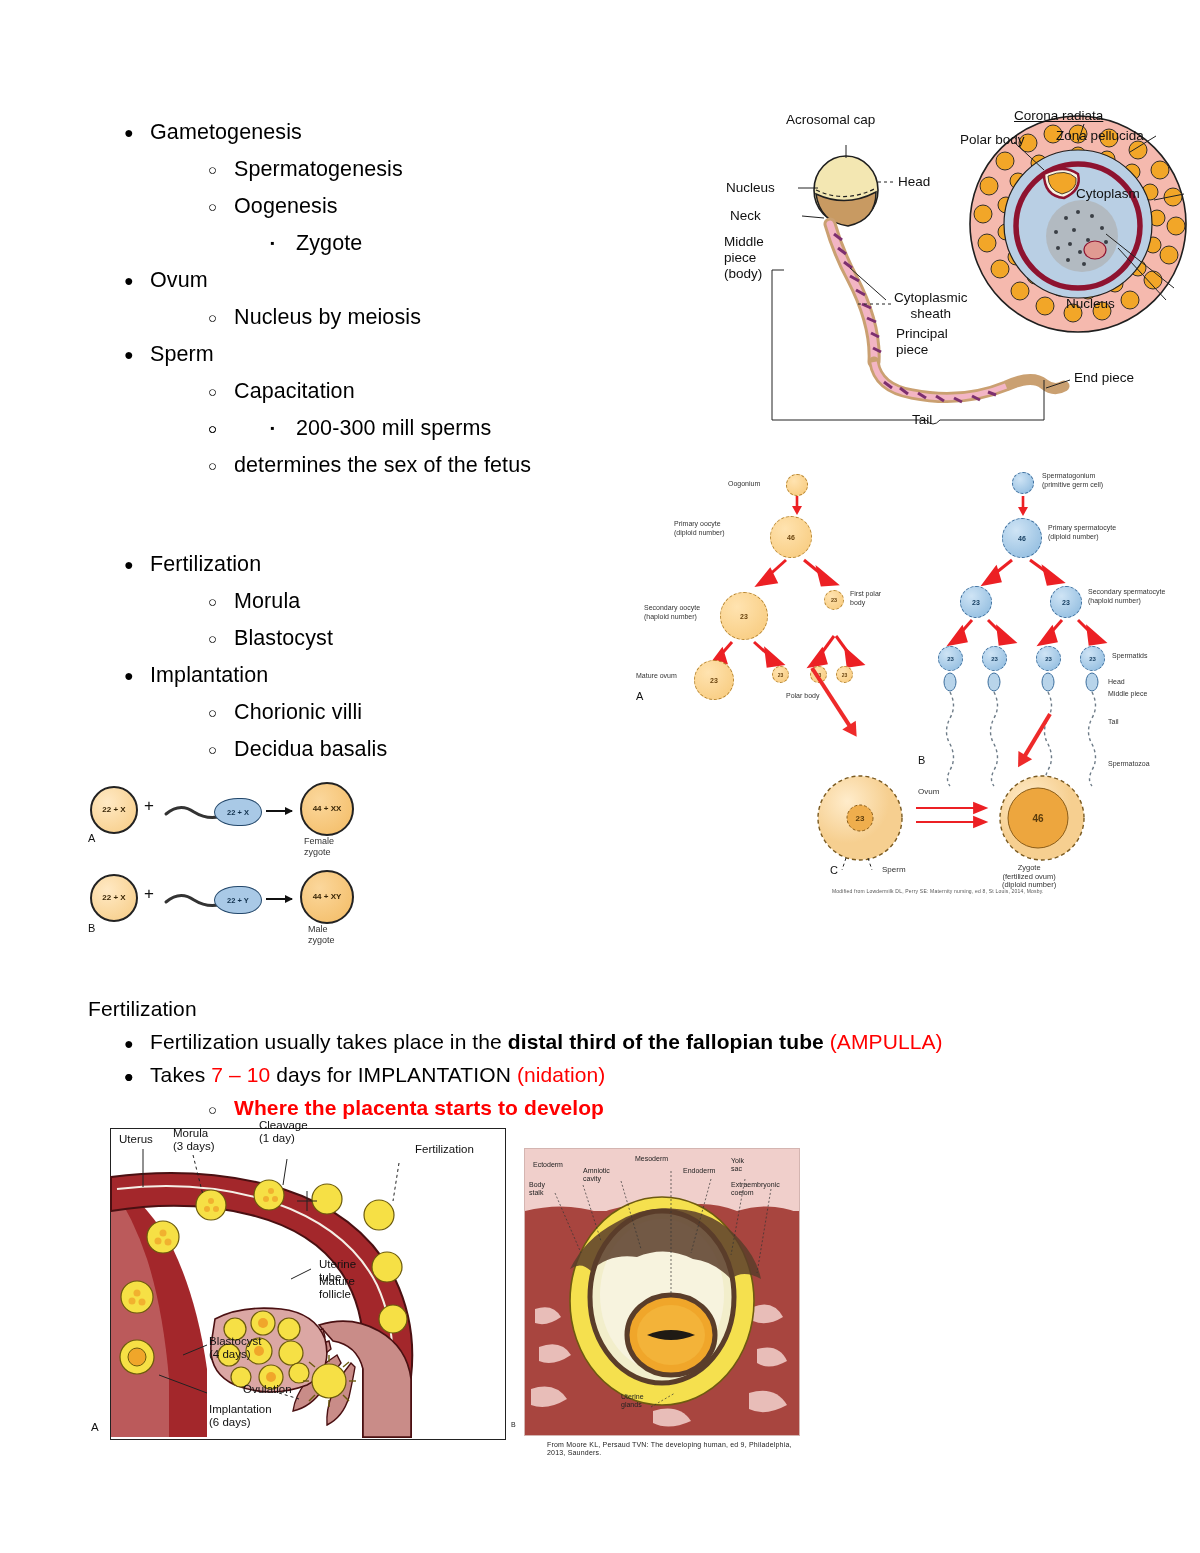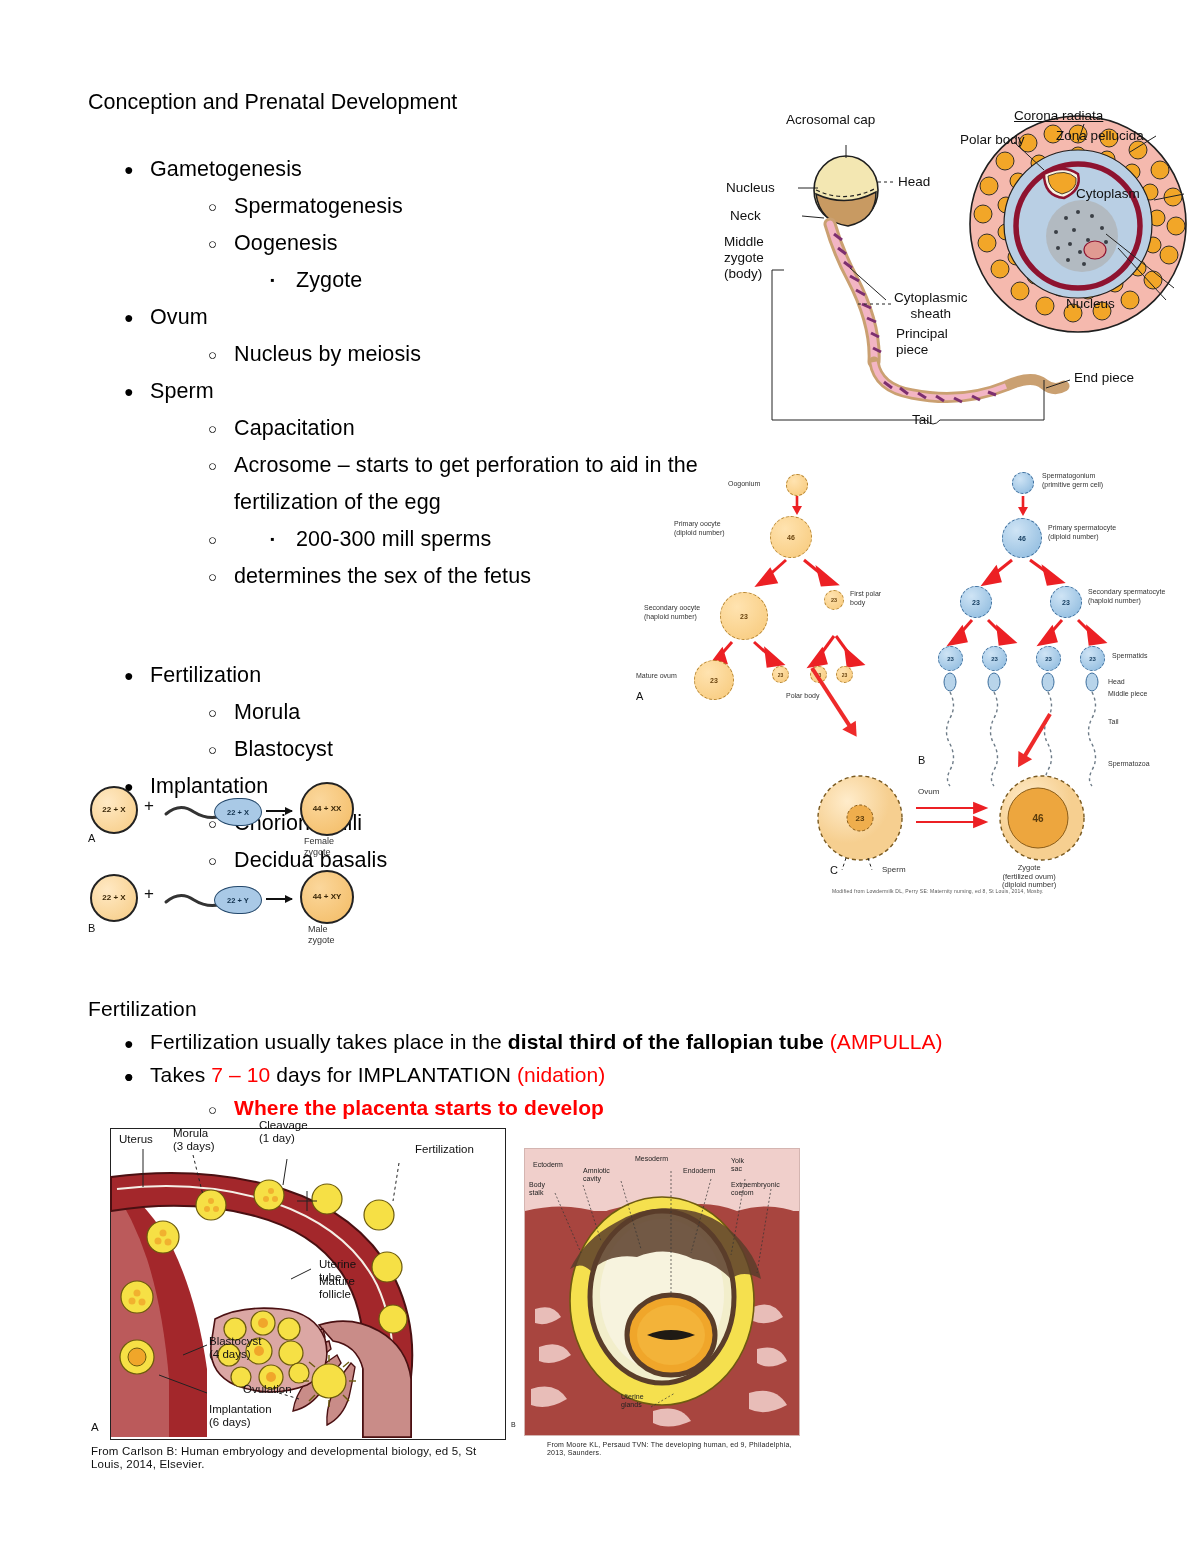--- a/index.html
+++ b/index.html
@@ -81,21 +81,20 @@
   #fig-implant{left:524px;top:1148px;width:276px;height:288px;background:#f0cfcb;
                border:1px solid #d4b5b1;box-sizing:border-box;}
   #fig-implant .lbl{font-size:7px;color:#222;line-height:8px;}
 </style>
 </head>
 <body>
 
 <div class="page">
 
   <div class="doc-text">
-    <div class="h-line">Conception and Prenatal Development</div>
     <div class="spacer"></div>
 
     <div class="line lvl1">
       <span class="bul">●</span>
       <span>Gametogenesis</span>
     </div>
     <div class="line lvl2">
       <span class="bul">○</span>
       <span>Spermatogenesis</span>
     </div>
@@ -118,21 +117,20 @@
     <div class="line lvl1">
       <span class="bul">●</span>
       <span>Sperm</span>
     </div>
     <div class="line lvl2">
       <span class="bul">○</span>
       <span>Capacitation</span>
     </div>
     <div class="line wrap lvl2" style="width:560px;">
       <span class="bul">○</span>
-      <span>Acrosome – starts to get perforation to aid in the fertilization of the egg</span>
     </div>
     <div class="line lvl2">
       <span class="bul">○</span>
     </div>
     <div class="line lvl3">
       <span class="bul">▪</span>
       <span>200-300 mill sperms</span>
     </div>
     <div class="line lvl2">
       <span class="bul">○</span>
@@ -300,21 +298,21 @@
       <line x1="428" y1="88" x2="458" y2="82" class="ln"></line>
       <line x1="380" y1="122" x2="448" y2="176" class="ln"></line>
       <line x1="392" y1="136" x2="440" y2="188" class="ln"></line>
     </svg>
 
     <div class="lbl" style="left:60px;top:0px;">Acrosomal cap</div>
     <div class="lbl" style="left:172px;top:62px;">Head</div>
     <div class="lbl" style="left:0px;top:68px;">Nucleus</div>
     <div class="lbl" style="left:4px;top:96px;">Neck</div>
     <div class="lbl" style="left:-2px;top:122px;white-space:pre;line-height:16px;">Middle
-zygote
+piece
 (body)</div>
     <div class="lbl" style="left:168px;top:178px;white-space:pre;line-height:16px;text-align:center;">Cytoplasmic
 sheath</div>
     <div class="lbl" style="left:170px;top:214px;white-space:pre;line-height:16px;">Principal
 piece</div>
     <div class="lbl" style="left:348px;top:258px;">End piece</div>
     <div class="lbl" style="left:186px;top:300px;">Tail</div>
     <div class="lbl" style="left:234px;top:20px;">Polar body</div>
     <div class="lbl" style="left:288px;top:-4px;text-decoration:underline;">Corona radiata</div>
     <div class="lbl" style="left:330px;top:16px;">Zona pellucida</div>
@@ -604,21 +602,20 @@
     <div class="lbl" style="left:208px;top:84px;margin-top:45px;">Uterine
 tube</div>
     <div class="lbl" style="left:208px;top:146px;">Mature
 follicle</div>
     <div class="lbl" style="left:98px;top:206px;">Blastocyst
 (4 days)</div>
     <div class="lbl" style="left:132px;top:254px;">Ovulation</div>
     <div class="lbl" style="left:98px;top:274px;">Implantation
 (6 days)</div>
     <div class="panel-letter lbl" style="left:-20px;top:292px;">A</div>
-    <div class="blurcap lbl" style="left:-20px;top:316px;width:420px;white-space:normal;text-align:left;">From Carlson B: Human embryology and developmental biology, ed 5, St Louis, 2014, Elsevier.</div>
   </div>
 
   <div class="fig" id="fig-implant">
     <svg width="274" height="286" viewBox="0 0 274 286">
       <rect x="0" y="0" width="274" height="286" fill="#f0cfcb"></rect>
 
       <path d="M0 62 L274 62 L274 286 L0 286 Z" fill="#a8453f"></path>
       <path d="M0 62 Q40 52 76 64 Q110 50 140 62 Q176 48 212 62 Q246 52 274 64 L274 286 L0 286 Z" fill="#a8453f"></path>
 
       <g fill="#e8bdb8">

